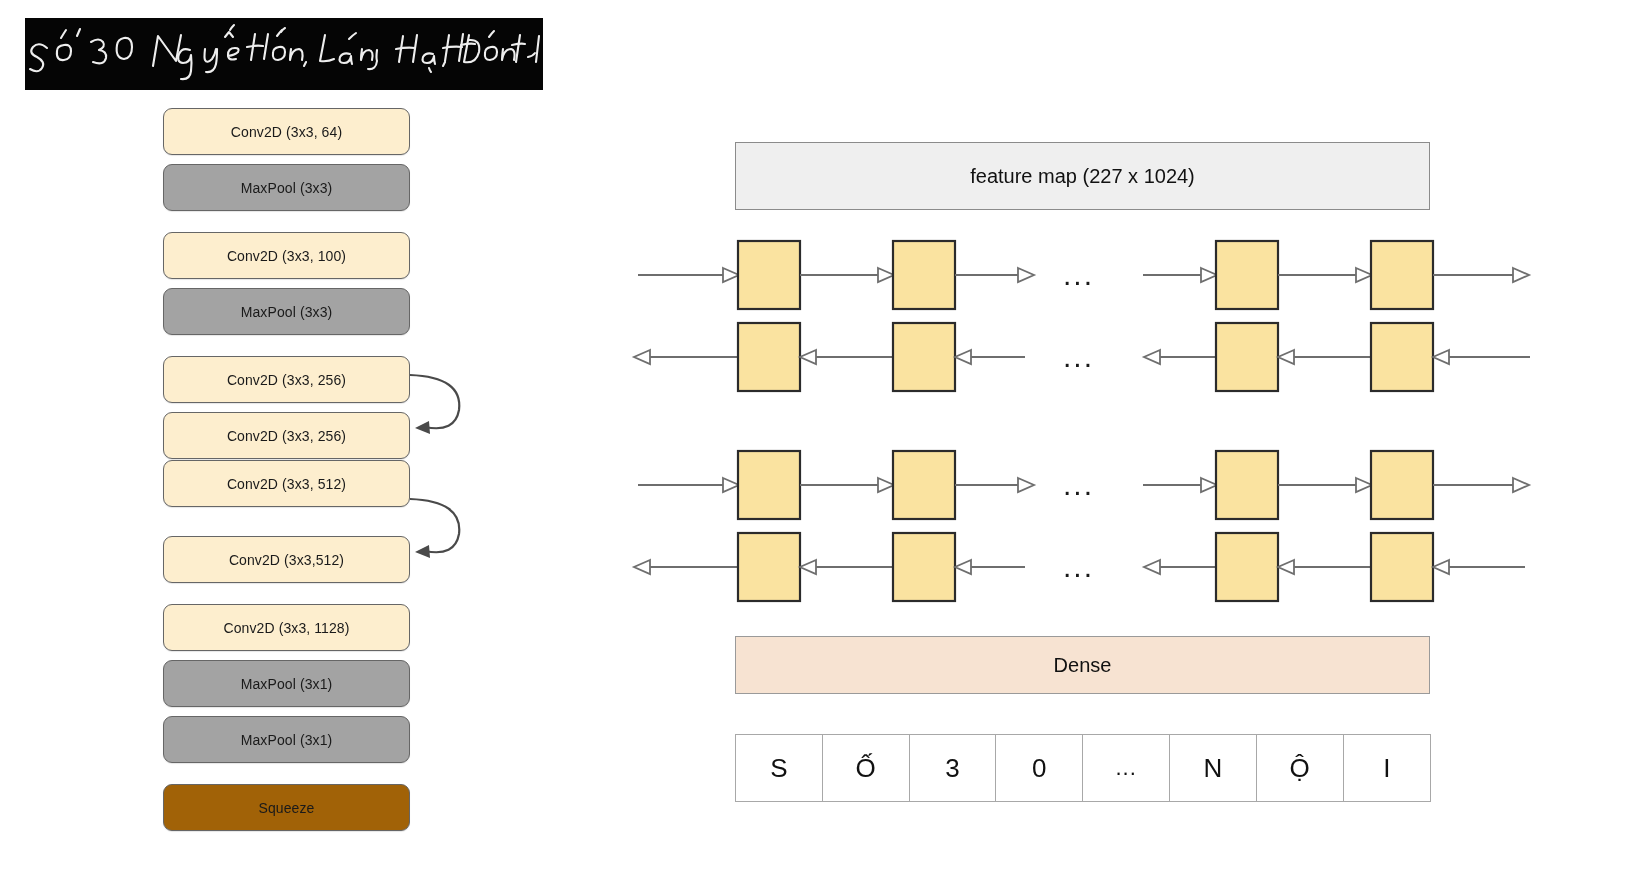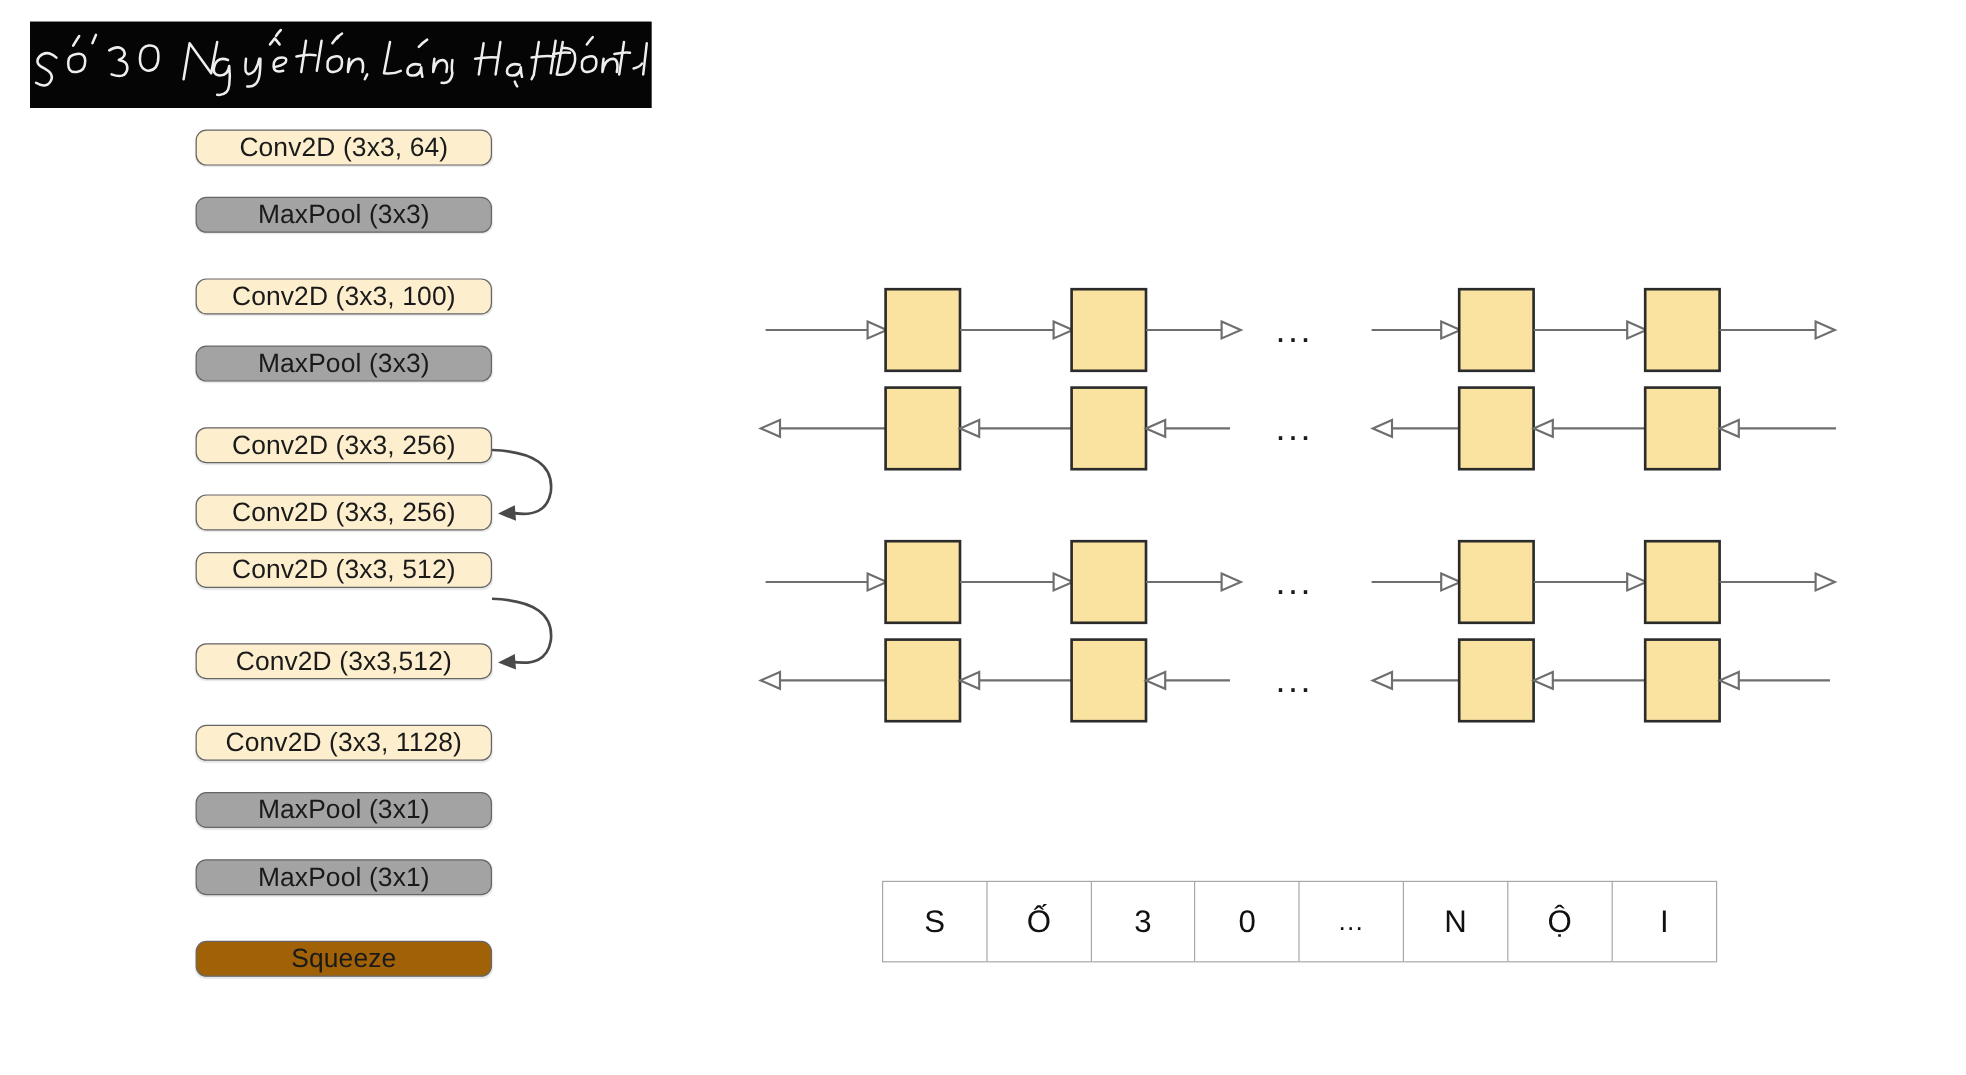--- a/index.html
+++ b/index.html
@@ -16,25 +16,25 @@
   .hw-img{
     position:absolute;left:25px;top:18px;width:518px;height:72px;
     background:#050505;overflow:hidden;
   }
   .hw-img svg{display:block;width:100%;height:100%;}
 
   
   .cnn-col{position:absolute;left:163px;top:108px;width:247px;}
   .layer{
     box-sizing:border-box;
-    width:247px;height:30px;
+    width:247px;height:47px;
     border:1.6px solid #666666;
     border-radius:9px;
     display:flex;align-items:center;justify-content:center;
-    font-size:22px;color:#1a1a1a;
+    font-size:14px;color:#1a1a1a;
     letter-spacing:.1px;
     position:absolute;
     box-shadow:0 1px 1px rgba(0,0,0,.10);
   }
   .layer.conv{background:#fdeece;}
   .layer.pool{background:#a3a3a3;}
   .layer.squeeze{background:#a16207;}
 
   
   .skip{position:absolute;}
@@ -166,20 +166,21 @@
   <svg class="skip" style="left:405px;top:355px;width:70px;height:100px">
     <path d="M5 20 Q58 22 54 55 Q50 78 20 72" fill="none" stroke="#4a4a4a" stroke-width="2.2"></path>
     <path d="M24 66 L10 73 L25 79 Z" fill="#4a4a4a"></path>
   </svg>
 
   <svg class="skip" style="left:405px;top:479px;width:70px;height:100px">
     <path d="M5 20 Q58 22 54 55 Q50 78 20 72" fill="none" stroke="#4a4a4a" stroke-width="2.2"></path>
     <path d="M24 66 L10 73 L25 79 Z" fill="#4a4a4a"></path>
   </svg>
 
+  <div class="fmap">feature map (227 x 1024)</div>
 
   <svg class="rnn" viewBox="0 0 1010 400">
     <defs>
       <g id="ah">
           <path d="M0 0 L16 7 L0 14 Z" class="ahead"></path>
         </g>
     </defs>
 
     <g>
       <line class="wire" x1="18" y1="50" x2="110" y2="50"></line>
@@ -255,20 +256,21 @@
       <path class="ahead" d="M540 335 L524 342 L540 349 Z"></path>
       <rect class="cellbox" x="596" y="308" width="62" height="68"></rect>
       <line class="wire" x1="674" y1="342" x2="751" y2="342"></line>
       <path class="ahead" d="M674 335 L658 342 L674 349 Z"></path>
       <rect class="cellbox" x="751" y="308" width="62" height="68"></rect>
       <line class="wire" x1="829" y1="342" x2="905" y2="342"></line>
       <path class="ahead" d="M829 335 L813 342 L829 349 Z"></path>
     </g>
   </svg>
 
+  <div class="dense">Dense</div>
 
   <div class="out-strip">
     <div class="out-cell">S</div>
     <div class="out-cell">Ố</div>
     <div class="out-cell">3</div>
     <div class="out-cell">0</div>
     <div class="out-cell ell">...</div>
     <div class="out-cell">N</div>
     <div class="out-cell">Ộ</div>
     <div class="out-cell">I</div>

